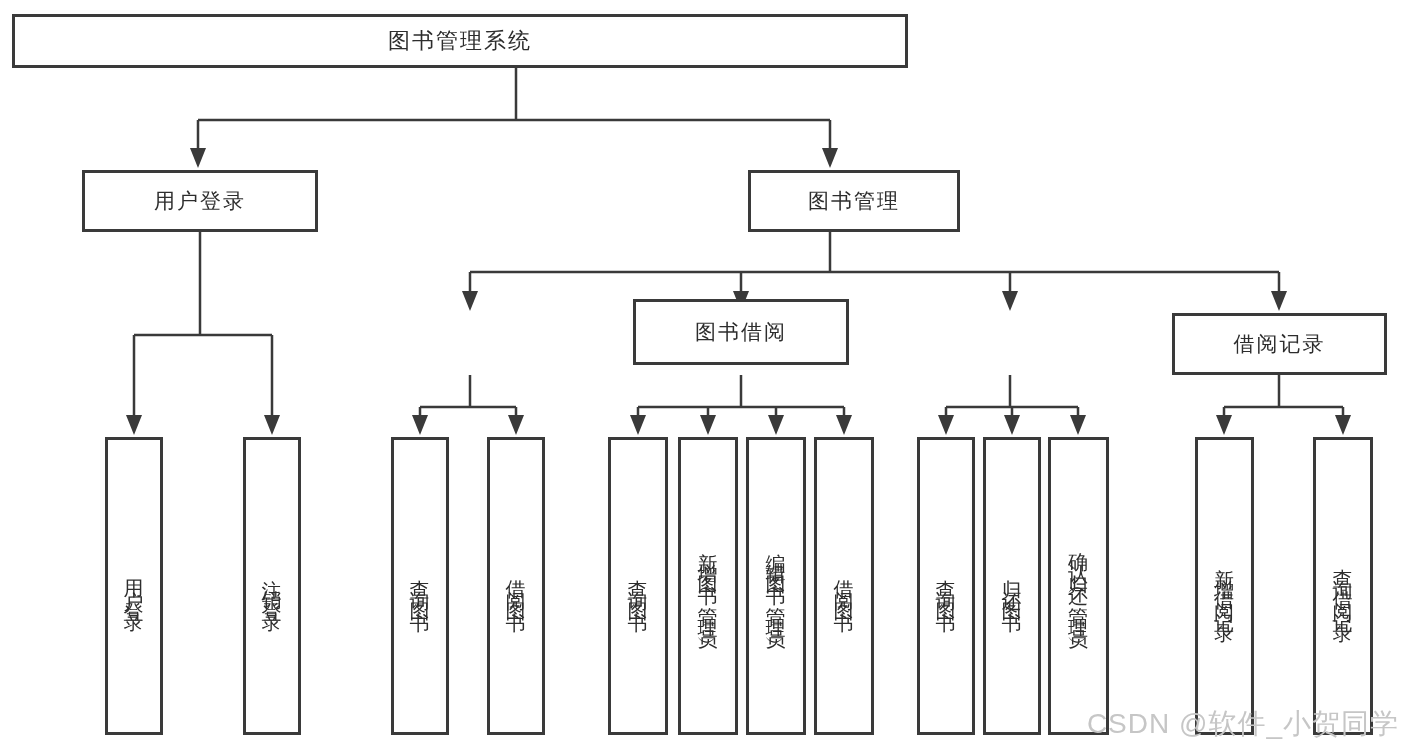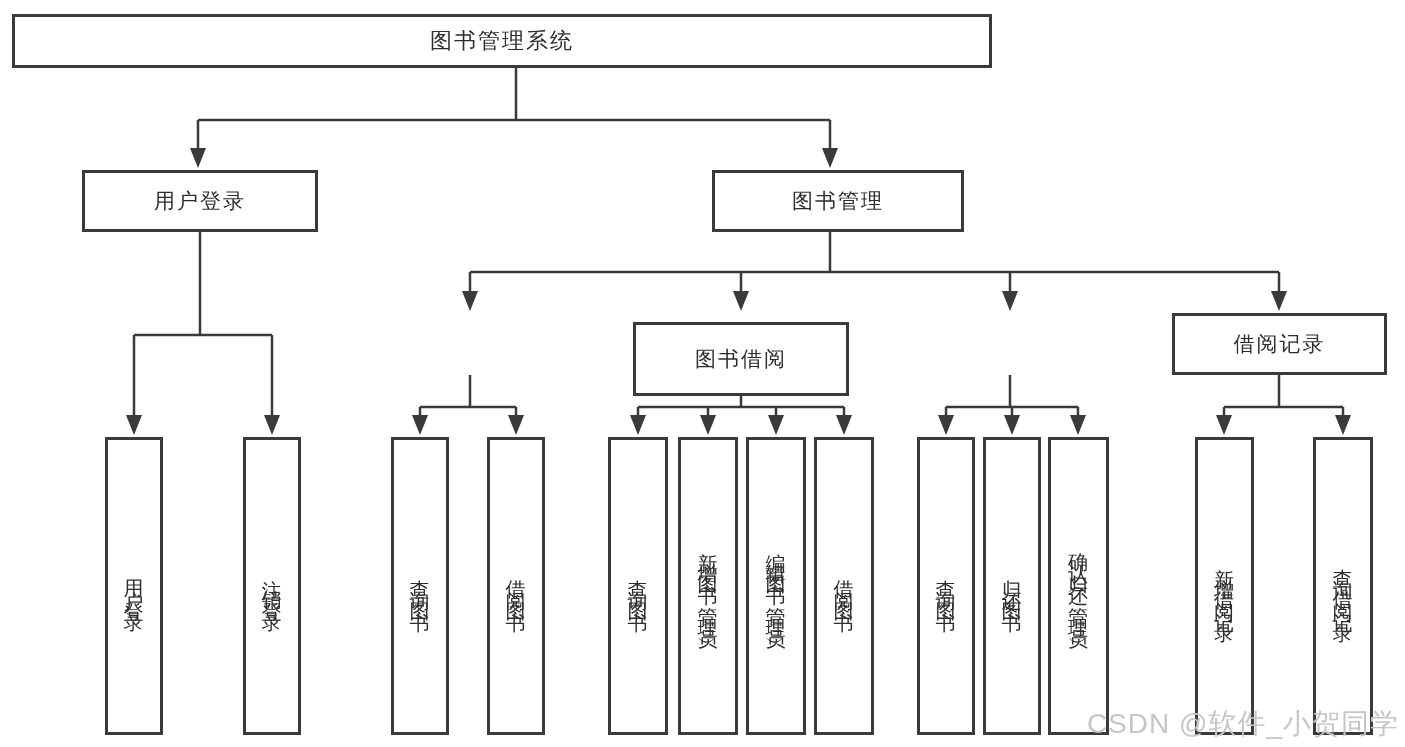--- a/index.html
+++ b/index.html
@@ -108,32 +108,32 @@
 
       <path d="M946 435 L938 415 H954 Z"></path>
       <path d="M1012 435 L1004 415 H1020 Z"></path>
       <path d="M1078 435 L1070 415 H1086 Z"></path>
 
       <path d="M1224 435 L1216 415 H1232 Z"></path>
       <path d="M1343 435 L1335 415 H1351 Z"></path>
     </g>
   </svg>
 
-  <div class="box h root" style="left:12px; top:14px; width:980px; height:54px">
+  <div class="box h root" style="left:12px; top:14px; width:896px; height:54px">
     <span>图书管理系统</span>
   </div>
 
   <div class="box h" style="left:82px; top:170px; width:236px; height:62px">
     <span>用户登录</span>
   </div>
-  <div class="box h" style="left:712px; top:170px; width:252px; height:62px">
+  <div class="box h" style="left:748px; top:170px; width:212px; height:62px">
     <span>图书管理</span>
   </div>
 
-  <div class="box h" style="left:633px; top:322px; width:216px; height:74px">
+  <div class="box h" style="left:633px; top:299px; width:216px; height:66px">
     <span>图书借阅</span>
   </div>
   <div class="box h" style="left:1172px; top:313px; width:215px; height:62px">
     <span>借阅记录</span>
   </div>
 
   <div class="box v" style="left:105px; top:437px; width:58px; height:298px">
     <span>用户登录</span>
   </div>
   <div class="box v" style="left:243px; top:437px; width:58px; height:298px">

